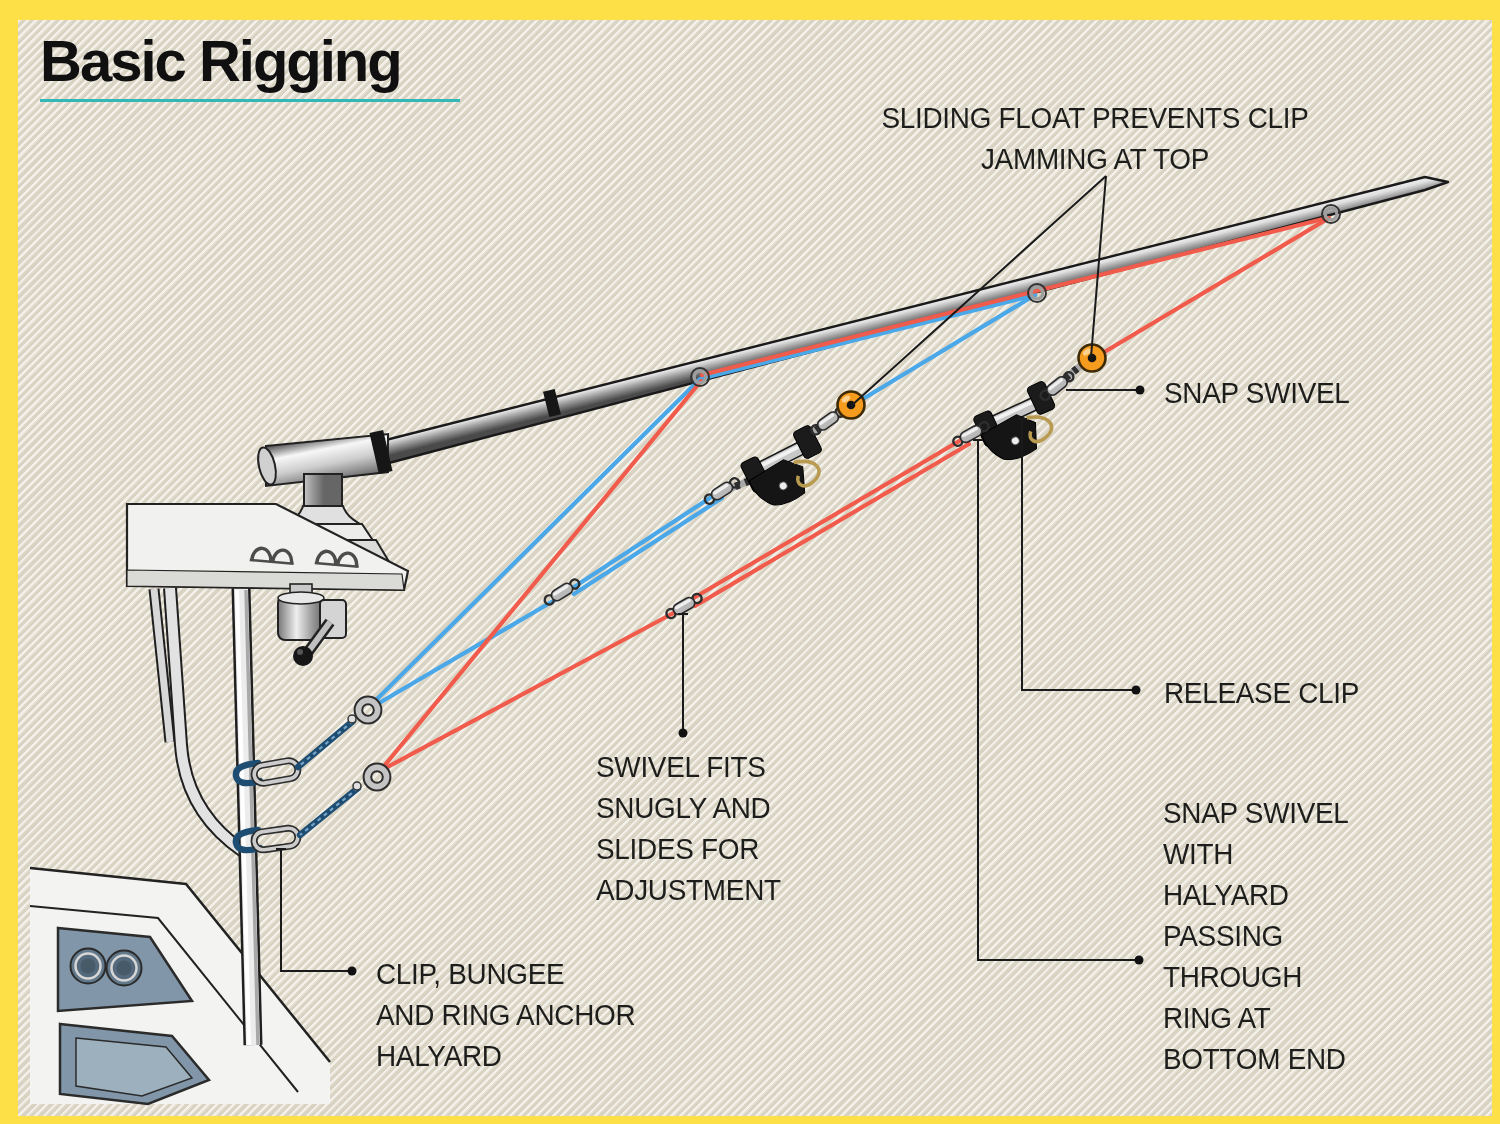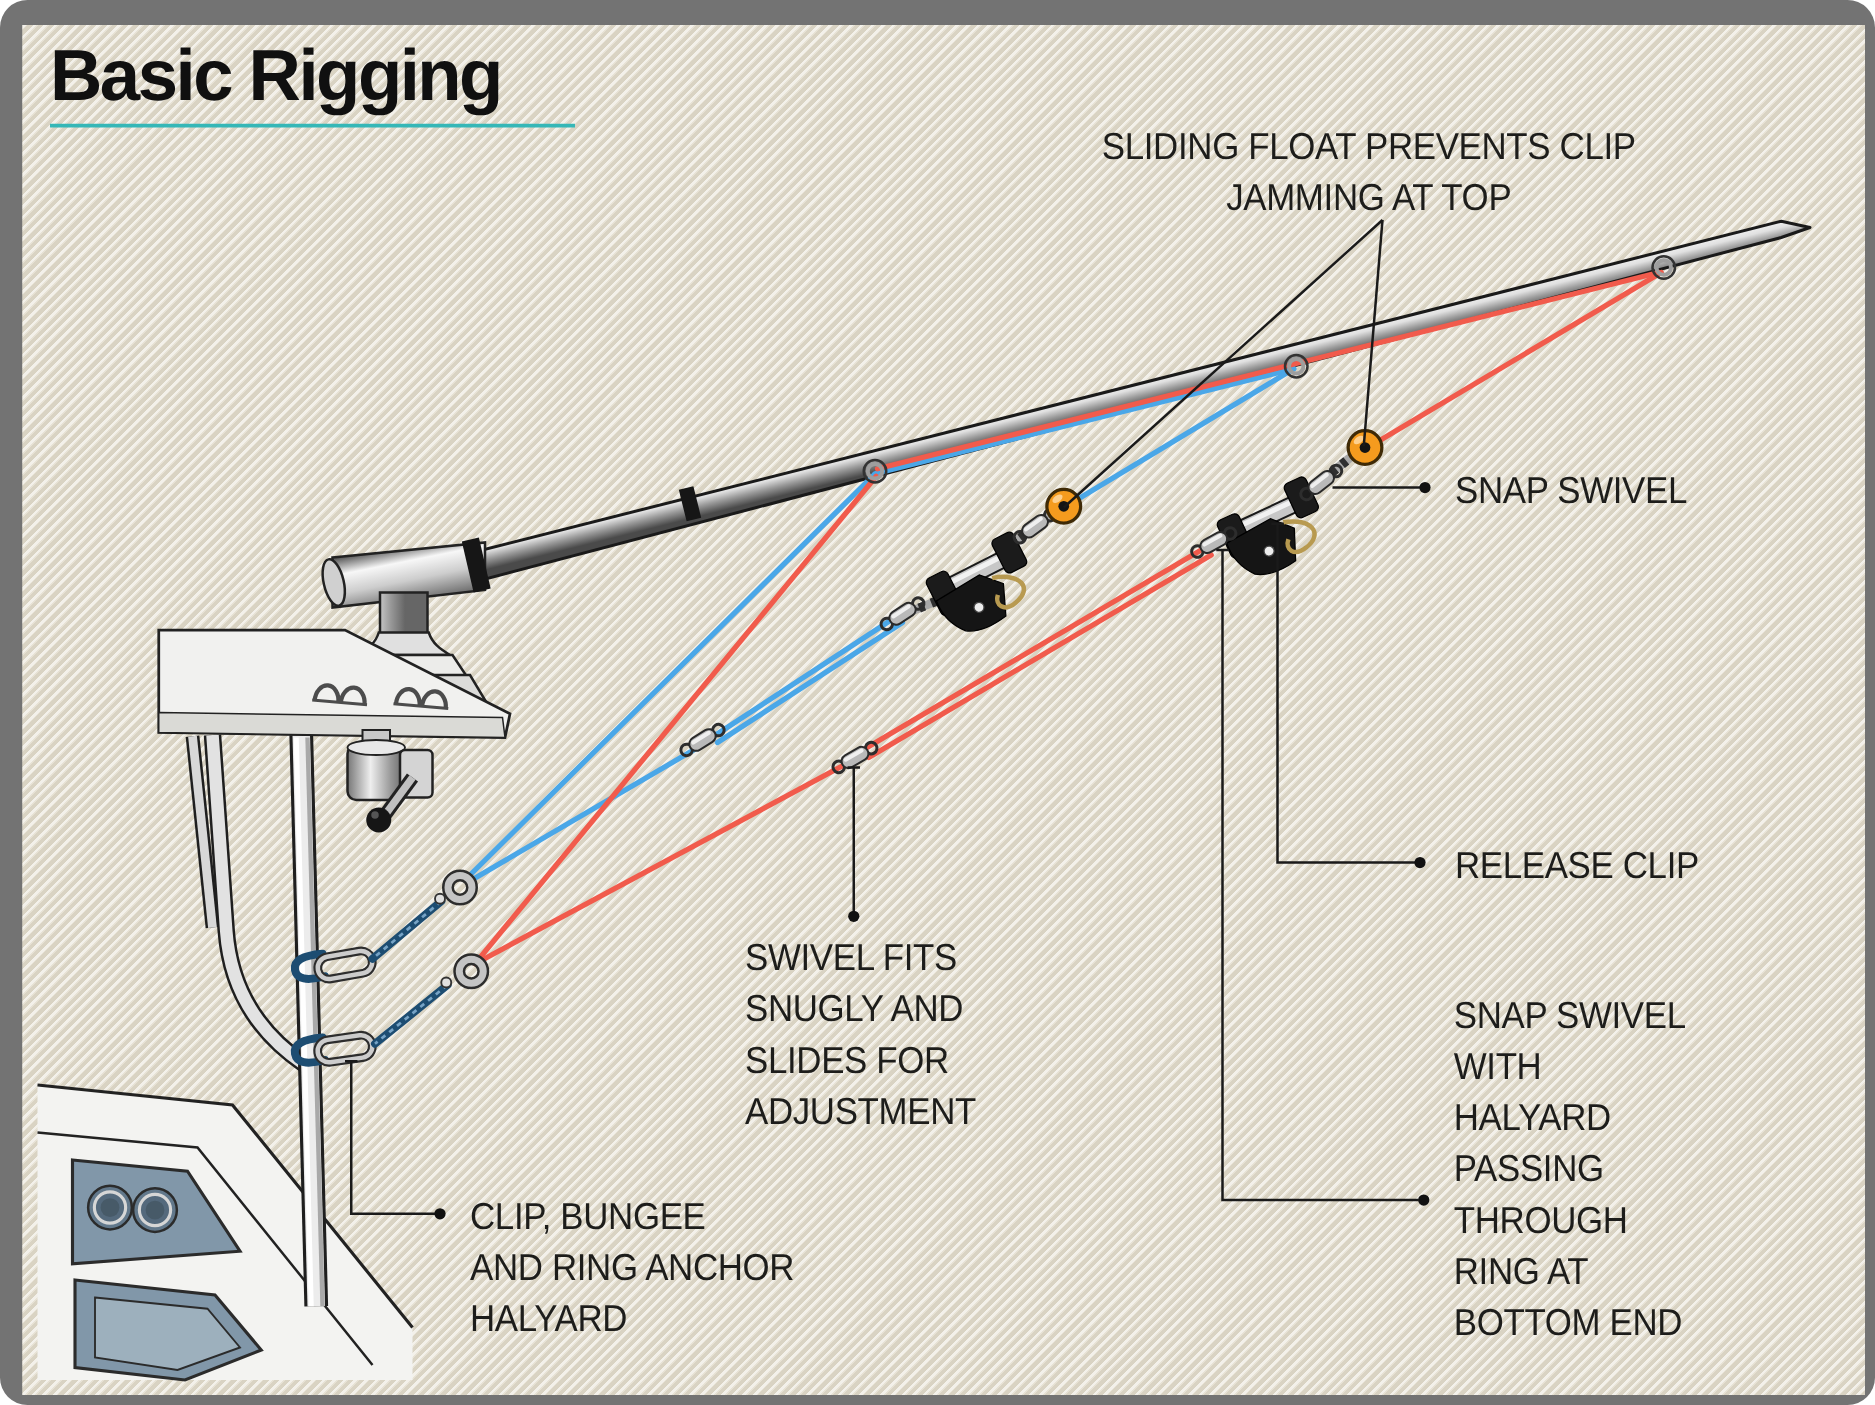--- a/index.html
+++ b/index.html
@@ -1,17 +1,17 @@
 <!DOCTYPE html>
 <html style="--accent-teal: #35b7b7; --halyard-blue: #4aa7e8; --halyard-red: #f15b4c; --float-orange: #f59b1e; --bungee-navy: #1d4d72; --ink: #1d1d1b; --paper-beige: #e2ddd0;"><head>
 <meta charset="utf-8">
 <style>
   html,body{margin:0;padding:0;width:1500px;height:1124px;overflow:hidden;
     font-family:"Liberation Sans",sans-serif;background:#ffffff;}
-  #stage{position:absolute;inset:0;width:1500px;height:1124px;background:#737373;border-radius:22px;}
+  #stage{position:absolute;inset:0;width:1500px;height:1124px;background:#fde047;}
   
   #paper{position:absolute;left:18px;top:20px;width:1474px;height:1096px;
     background-color:#e2ddd0;
     background-image:
       repeating-linear-gradient(135deg, rgba(255,255,255,.50) 0 2px, rgba(255,255,255,0) 2px 6px),
       repeating-linear-gradient(135deg, #e7e2d5 0 3px, #d9d3c3 3px 6px);}
   svg{position:absolute;left:0;top:0;}
   .lbl{position:absolute;font-size:30px;line-height:41px;color:var(--ink,#1d1d1b);
     white-space:pre-line;letter-spacing:-.3px;transform:scaleX(.93);transform-origin:0 0;}
   .lbl-center{text-align:center;transform:scaleX(.93);transform-origin:50% 0;}

